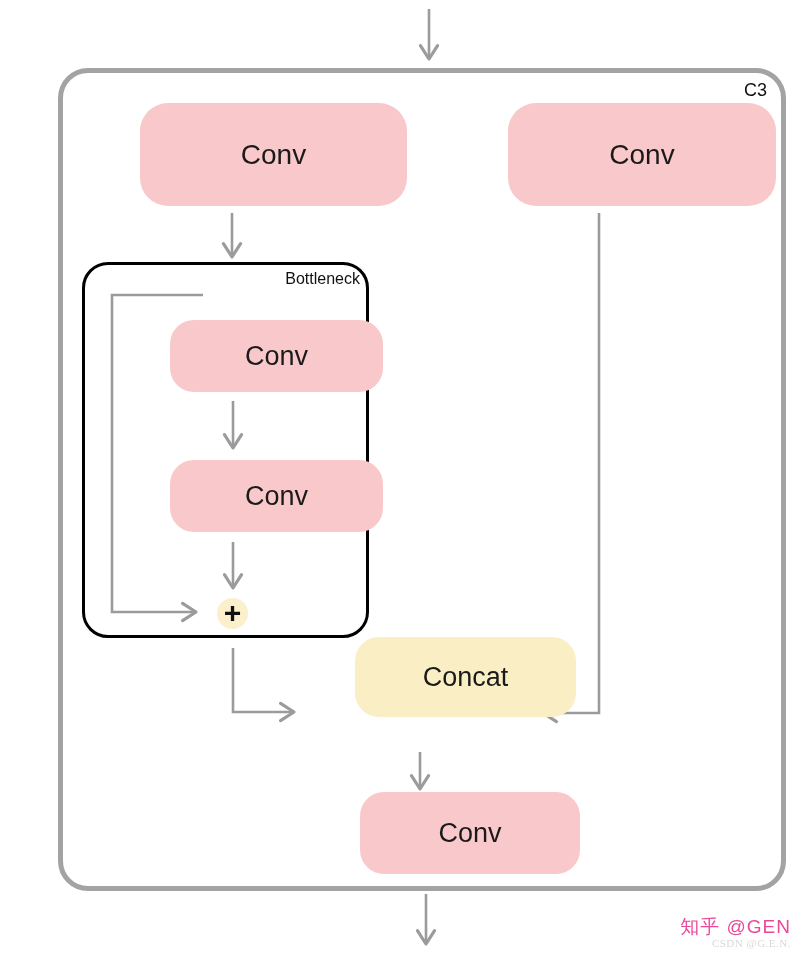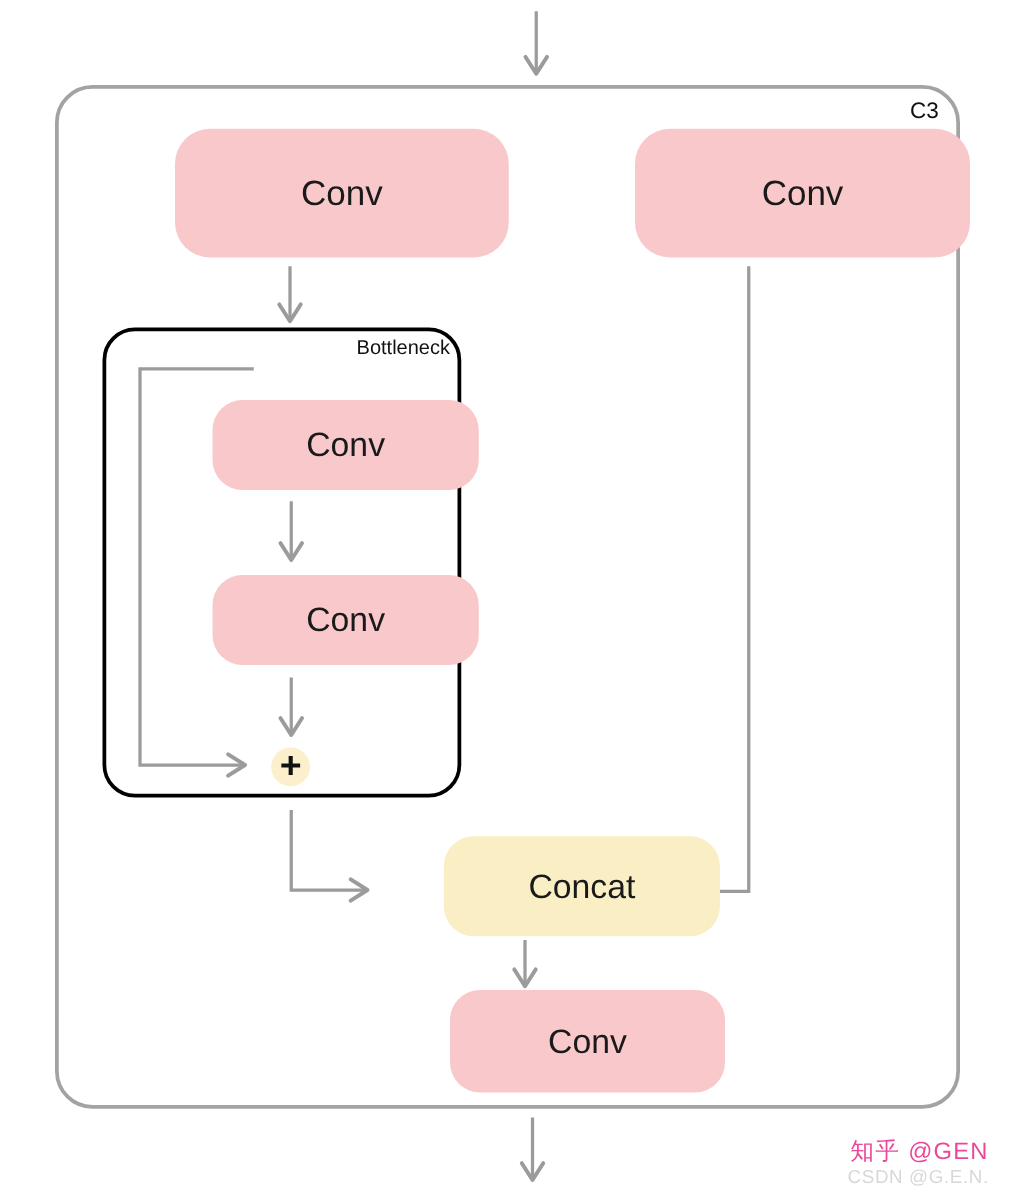--- a/index.html
+++ b/index.html
@@ -17,25 +17,25 @@
   }
   .edges {
     position: absolute;
     left: 0;
     top: 0;
     width: 807px;
     height: 957px;
   }
   .outer-box {
     position: absolute;
-    left: 44px;
+    left: 58px;
     top: 68px;
     width: 718px;
     height: 813px;
-    border: 3px solid #a3a3a3;
+    border: 5px solid #a3a3a3;
     border-radius: 30px;
     background: transparent;
   }
   .outer-label {
     position: absolute;
     top: 7px;
     right: 14px;
     font-size: 18px;
     color: #111111;
   }
@@ -89,44 +89,45 @@
     align-items: center;
     justify-content: center;
     font-size: 30px;
     font-weight: bold;
     color: #111111;
     line-height: 1;
     padding-bottom: 2px;
     box-sizing: border-box;
   }
   .concat-node {
-    left: 307px; top: 669px; width: 221px; height: 80px;
+    left: 307px; top: 637px; width: 221px; height: 80px;
     border-radius: 24px; font-size: 27px;
   }
   .conv-out {
     left: 312px; top: 792px; width: 220px; height: 82px;
     border-radius: 24px; font-size: 27px;
   }
   .watermark {
     position: absolute;
     right: 16px;
     bottom: 7px;
     text-align: right;
     line-height: 1.15;
     user-select: none;
   }
   .watermark-line1 {
     font-size: 19px;
     color: #ec4899;
     letter-spacing: 1px;
   }
   .watermark-line2 {
-    font-size: 15px;
+    font-size: 11px;
     color: #d8d8d8;
     letter-spacing: 0.5px;
+    font-family: Liberation Serif, serif;
   }
 </style>
 </head>
 <body>
 
 <div class="canvas">
 
   <svg class="edges" viewBox="0 0 807 957" xmlns="http://www.w3.org/2000/svg">
     <defs>
       <marker id="chevron" markerWidth="26" markerHeight="22" refX="0" refY="0" orient="auto" markerUnits="userSpaceOnUse" viewBox="-14 -9 16 18">

